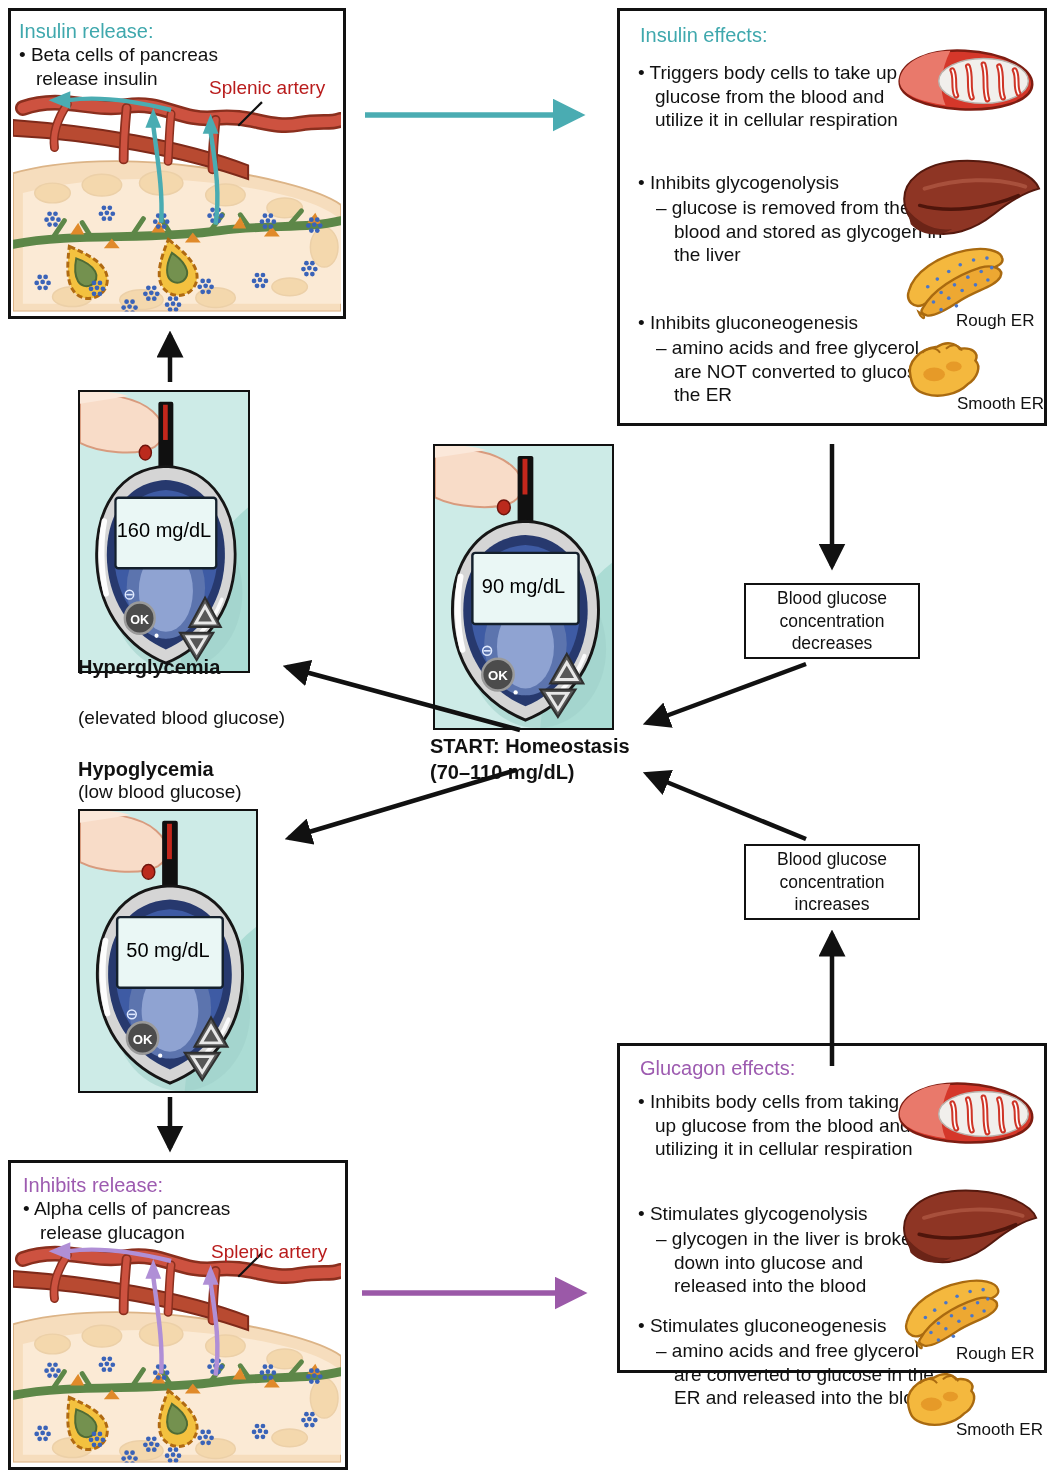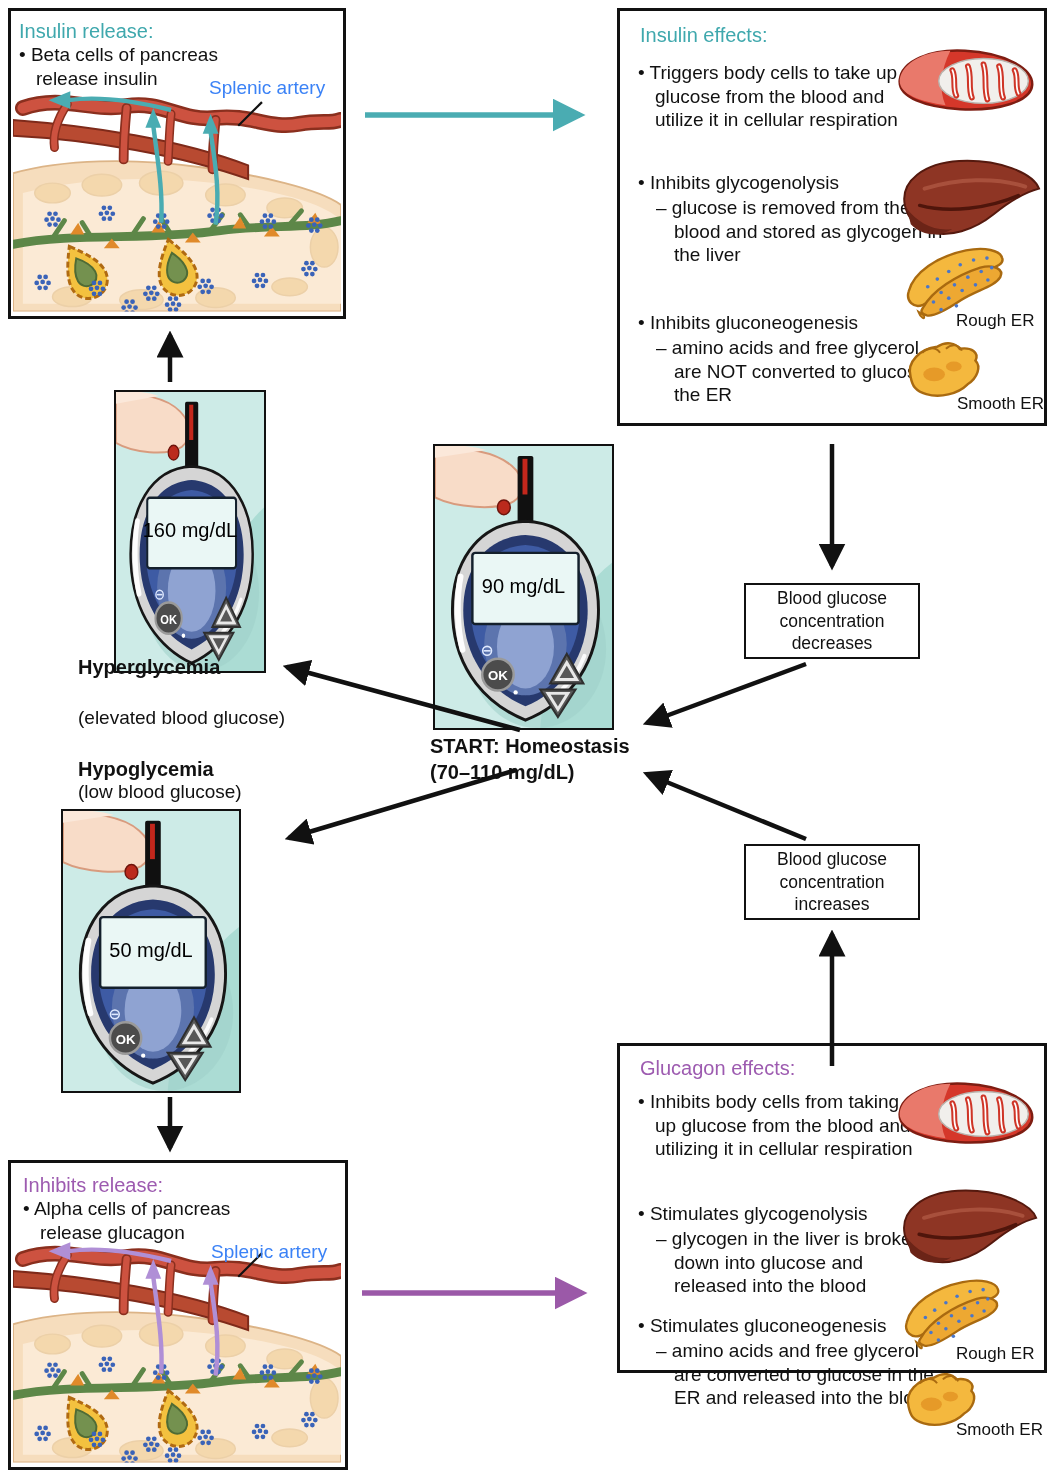--- a/index.html
+++ b/index.html
@@ -18,21 +18,21 @@
             display:flex;align-items:center;justify-content:center;text-align:center;
             font-size:17.5px;line-height:1.3;padding:4px;}
   .meter-box{position:absolute;border:2.5px solid #111;box-sizing:border-box;background:#cdebe7;}
   .meter-box svg{position:absolute;left:0;top:0;width:100%;height:100%;}
   .meter-value{position:absolute;left:0;right:0;top:46%;text-align:center;
                font-size:20px;color:#000;transform:translateY(-50%);margin-top:10px;}
   .meter-caption{position:absolute;font-size:20px;font-weight:bold;line-height:1.15;}
   .meter-subcaption{position:absolute;font-size:19px;line-height:1.15;}
   .start-caption{position:absolute;font-size:20px;font-weight:bold;line-height:1.3;}
   .release-art{position:absolute;left:2px;bottom:4px;width:328px;height:238px;}
-  .artery-label{position:absolute;font-size:19px;color:#3b82f6;white-space:nowrap;}
+  .artery-label{position:absolute;font-size:19px;color:#b91c1c;white-space:nowrap;}
   .connectors{position:absolute;left:0;top:0;width:1054px;height:1478px;
               pointer-events:none;z-index:6;}
   .organelle{position:absolute;}
   .teal-art{color:#4aacb2;}
   .purple-art{color:#b08fd6;}
 </style>
 </head>
 <body>
 
 <div class="page">
@@ -262,21 +262,21 @@
     <svg class="organelle" style="left:278px;top:228px;width:112px;height:84px;" viewBox="0 0 115 88">
         <use href="#rough-er-art"></use>
       </svg>
     <div class="er-label" style="left:336px;top:300px;">Rough ER</div>
     <svg class="organelle" style="left:282px;top:326px;width:80px;height:64px;" viewBox="0 0 80 65">
         <use href="#smooth-er-art"></use>
       </svg>
     <div class="er-label" style="left:337px;top:383px;">Smooth ER</div>
   </section>
 
-  <div class="meter-box" style="left:78px;top:390px;width:152px;height:283px;margin-left:36px;">
+  <div class="meter-box" style="left:78px;top:390px;width:172px;height:283px;">
     <svg viewBox="0 0 180 285" preserveAspectRatio="none">
         <use href="#meter-art"></use>
       </svg>
     <div class="meter-value">160 mg/dL</div>
   </div>
   <div class="meter-caption" style="left:78px;top:656px;">Hyperglycemia</div>
   <div class="meter-subcaption" style="left:78px;top:707px;">(elevated blood glucose)</div>
 
   <div class="meter-box" style="left:433px;top:444px;width:181px;height:286px;">
     <svg viewBox="0 0 180 285" preserveAspectRatio="none">
@@ -284,21 +284,21 @@
       </svg>
     <div class="meter-value">90 mg/dL</div>
   </div>
   <div class="start-caption" style="left:430px;top:733px;width:230px;">
     <div>START: Homeostasis</div>
     <div>(70–110 mg/dL)</div>
   </div>
 
   <div class="meter-caption" style="left:78px;top:758px;">Hypoglycemia</div>
   <div class="meter-subcaption" style="left:78px;top:781px;">(low blood glucose)</div>
-  <div class="meter-box" style="left:61px;top:809px;width:180px;height:284px;">
+  <div class="meter-box" style="left:78px;top:809px;width:180px;height:284px;">
     <svg viewBox="0 0 180 285" preserveAspectRatio="none">
         <use href="#meter-art"></use>
       </svg>
     <div class="meter-value">50 mg/dL</div>
   </div>
 
   <div class="flow-box" style="left:744px;top:844px;width:176px;height:76px;">
     <span>Blood glucose concentration increases</span>
   </div>
   <div class="flow-box" style="left:744px;top:583px;width:176px;height:76px;">

